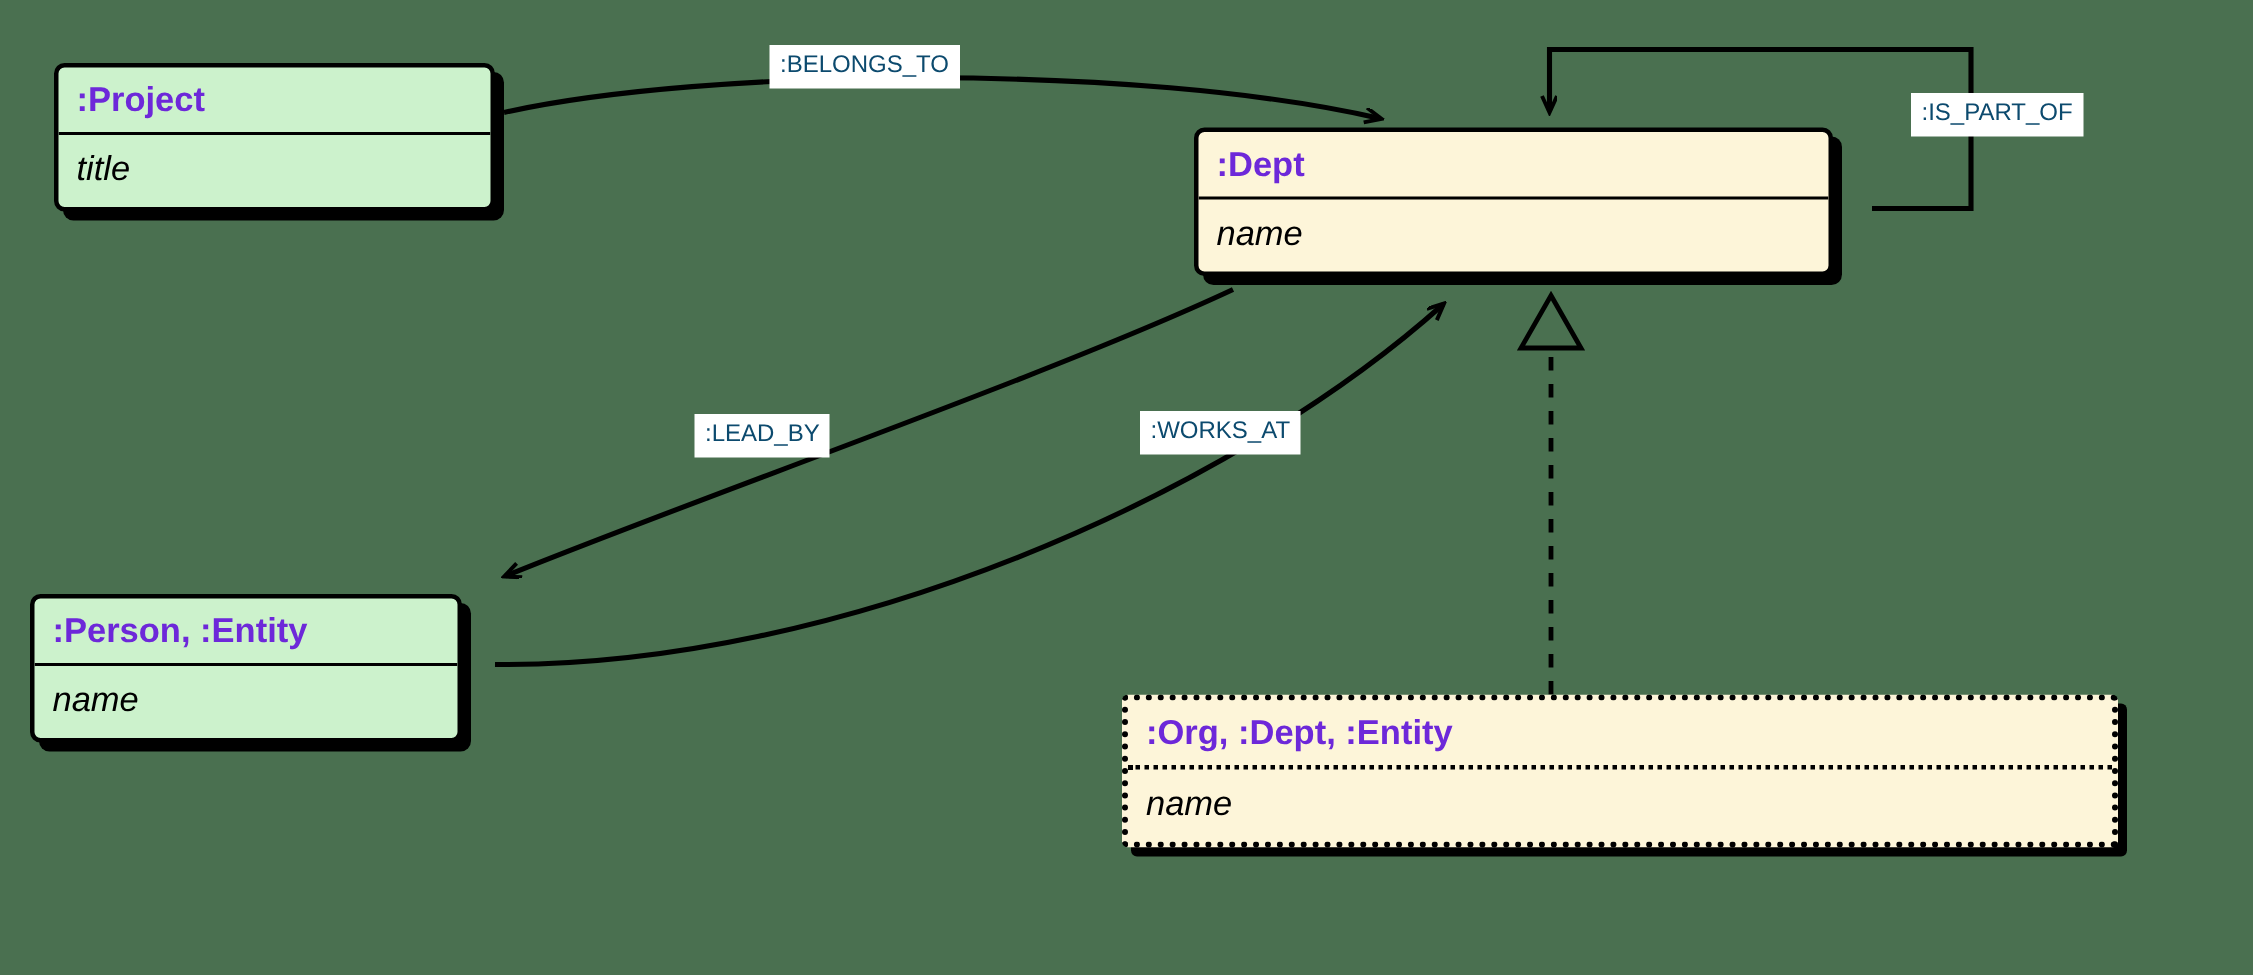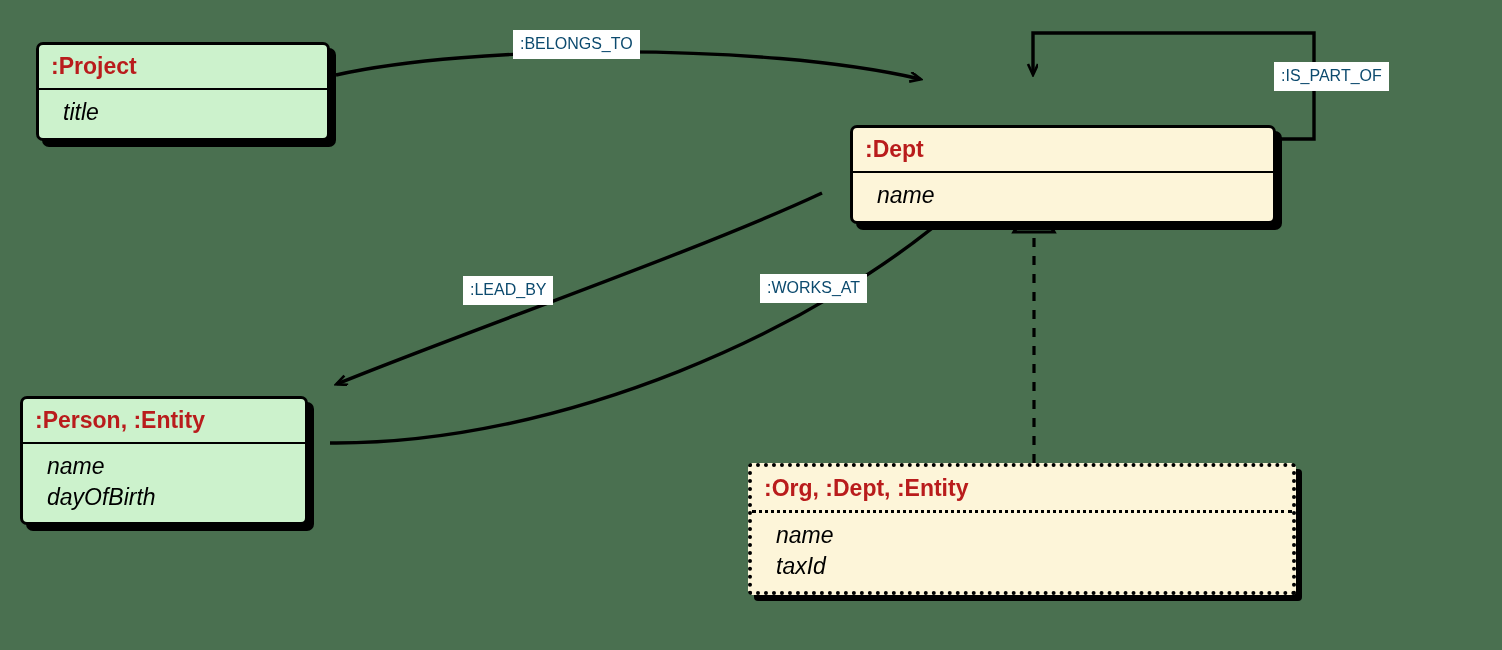--- a/index.html
+++ b/index.html
@@ -36,31 +36,31 @@
     overflow: hidden;
   }
   .node.dotted {
     border-style: dotted;
     border-width: 4px;
     border-radius: 4px;
   }
   .node-title {
     font-weight: bold;
     font-size: 23px;
-    color: #b91c1c;
+    color: #6d28d9;
     padding: 8px 12px 9px 12px;
     border-bottom: 2px solid #000;
     white-space: nowrap;
     line-height: 1.15;
   }
   .node.dotted .node-title {
     border-bottom: 3px dotted #000;
   }
   .node-props {
-    padding: 7px 12px 10px 24px;
+    padding: 7px 12px 10px 12px;
   }
   .prop {
     font-style: italic;
     font-size: 23px;
     color: #000;
     line-height: 1.32;
     white-space: nowrap;
   }
   .edge-label {
     position: absolute;
@@ -96,40 +96,38 @@
     <path d="M 1034,197 L 1054,232 L 1014,232 Z" fill="none" stroke="#000" stroke-width="3.2" stroke-linejoin="miter"></path>
   </svg>
 
   <div class="node" style="left:36px; top:42px; width:294px; background:#ccf2cc;">
     <div class="node-title">:Project</div>
     <div class="node-props">
       <div class="prop">title</div>
     </div>
   </div>
 
-  <div class="node" style="left:850px; top:85px; width:426px; background:#fdf5d9;margin-top:40px;">
+  <div class="node" style="left:796px; top:85px; width:426px; background:#fdf5d9;">
     <div class="node-title">:Dept</div>
     <div class="node-props">
       <div class="prop">name</div>
     </div>
   </div>
 
   <div class="node" style="left:20px; top:396px; width:288px; background:#ccf2cc;">
     <div class="node-title">:Person, :Entity</div>
     <div class="node-props">
       <div class="prop">name</div>
-      <div class="prop">dayOfBirth</div>
     </div>
   </div>
 
-  <div class="node dotted" style="left:748px; top:463px; width:548px; background:#fdf5d9;">
+  <div class="node dotted" style="left:748px; top:463px; width:664px; background:#fdf5d9;">
     <div class="node-title">:Org, :Dept, :Entity</div>
     <div class="node-props">
       <div class="prop">name</div>
-      <div class="prop">taxId</div>
     </div>
   </div>
 
   <div class="edge-label" style="left:513px; top:30px;">:BELONGS_TO</div>
 
   <div class="edge-label" style="left:463px; top:276px;">:LEAD_BY</div>
 
   <div class="edge-label" style="left:1274px; top:62px;">:IS_PART_OF</div>
 
   <div class="edge-label" style="left:760px; top:274px;">:WORKS_AT</div>

